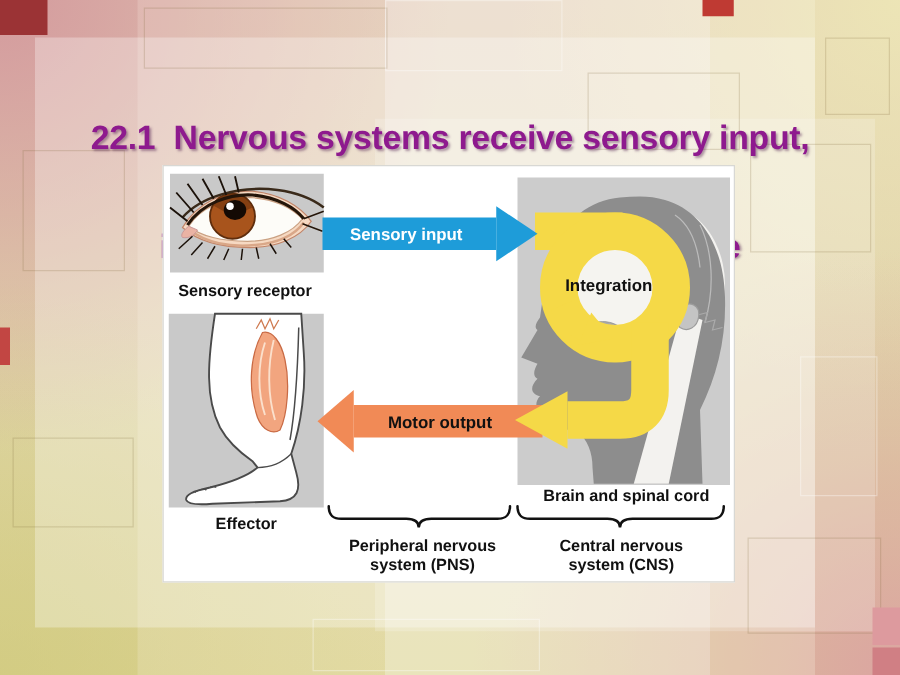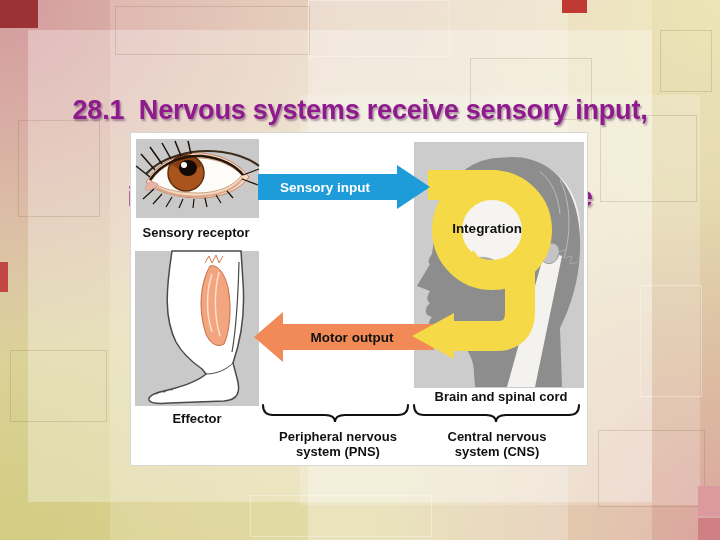--- a/index.html
+++ b/index.html
@@ -44,21 +44,21 @@
   <div class="abs tile lt" style="left:250px;top:495px;width:180px;height:40px;"></div>
   <div class="abs tile" style="left:660px;top:30px;width:50px;height:60px;"></div>
 
   <div class="abs" style="left:0;top:0;width:38px;height:28px;background:#9b3335;"></div>
   <div class="abs" style="left:562px;top:0;width:25px;height:13px;background:#bf3a33;"></div>
   <div class="abs" style="left:0;top:262px;width:8px;height:30px;background:#c24643;"></div>
   <div class="abs" style="left:698px;top:486px;width:22px;height:30px;background:#dd9a9e;"></div>
   <div class="abs" style="left:698px;top:518px;width:22px;height:22px;background:#d07f84;"></div>
 
   <div class="abs title">
-    <div>28.1  Nervous systems receive sensory input,</div>
+    <div>22.1  Nervous systems receive sensory input,</div>
     <div>interpret it, and send out appropriate</div>
     <div>commands II</div>
   </div>
 
   <div class="abs panel"></div>
 
   <svg class="abs" style="left:130px;top:132px;" width="458" height="334" viewBox="130 132 458 334">
 
     <rect x="136" y="139" width="123" height="79" fill="#c9c9c9"></rect>
     <g>

